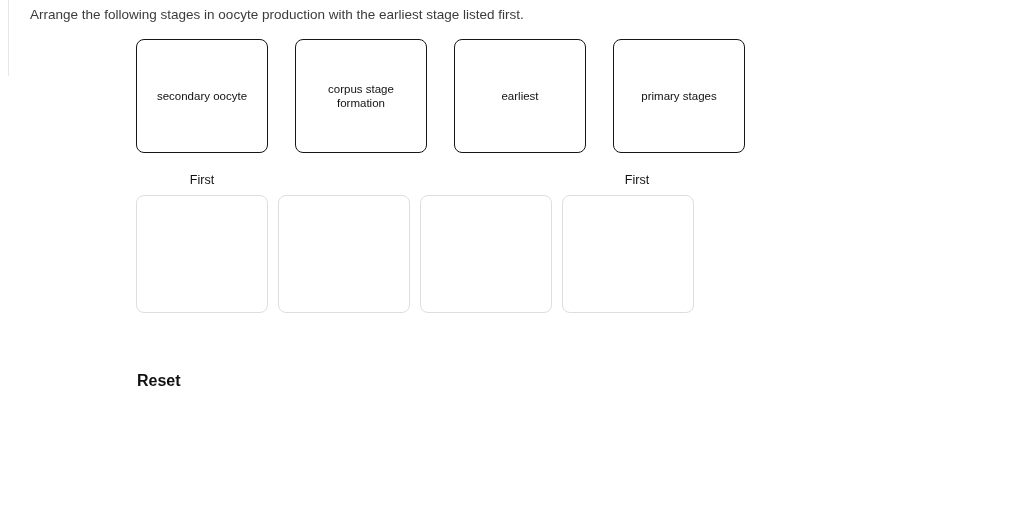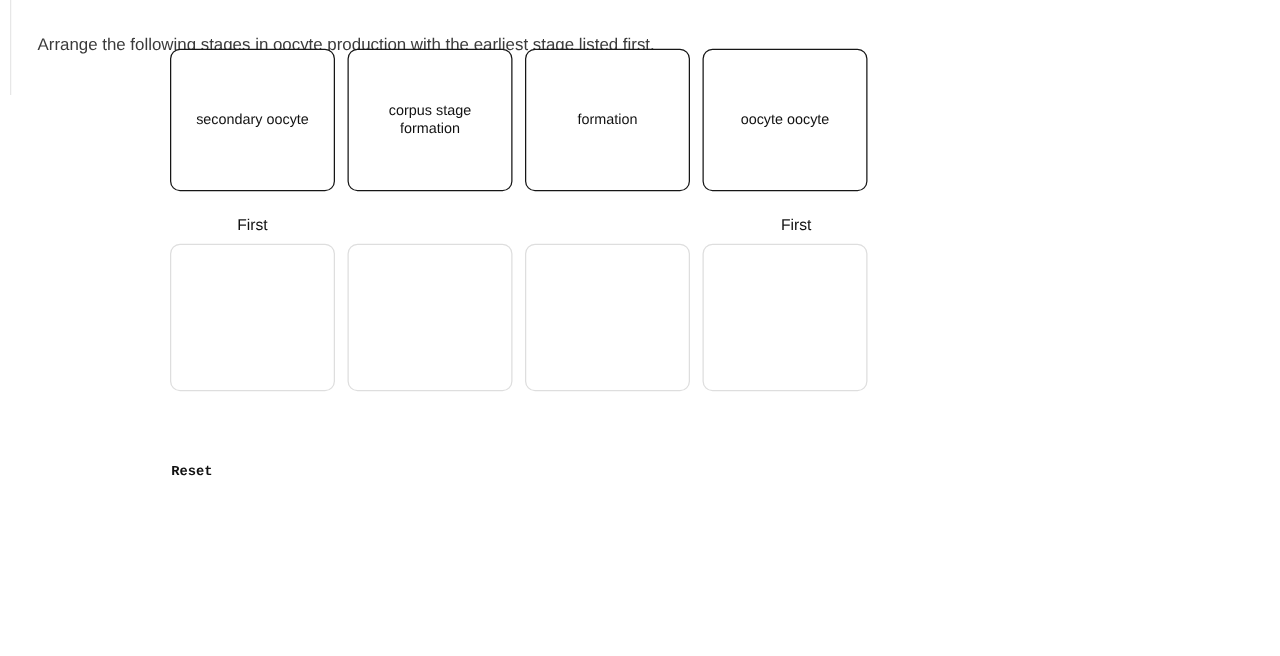--- a/index.html
+++ b/index.html
@@ -23,28 +23,27 @@
     height: 76px;
     background: #e7e7e7;
   }
   .question-text {
     position: absolute;
     left: 30px;
     top: 6px;
     font-size: 13.5px;
     line-height: 17px;
     color: #3b3b3b;
-    margin-top: 21px;
   }
   .cards-row {
     position: absolute;
     left: 136px;
     top: 39px;
     display: flex;
-    gap: 10px;
+    gap: 27px;
   }
   .stage-card {
     box-sizing: border-box;
     width: 132px;
     height: 114px;
     background: #ffffff;
     border: 1.5px solid #161616;
     border-radius: 8px;
     display: flex;
     align-items: center;
@@ -78,51 +77,51 @@
     width: 132px;
     height: 118px;
     background: #ffffff;
     border: 1px solid #dedede;
     border-radius: 8px;
   }
   .reset-button {
     position: absolute;
     left: 137px;
     top: 372px;
-    font-size: 11px;
+    font-size: 16px;
     font-weight: bold;
     color: #111111;
     background: none;
     border: none;
     padding: 0;
-    font-family: Liberation Mono, monospace;
+    font-family: Liberation Sans, sans-serif;
     cursor: pointer;
   }
 </style>
 </head>
 <body>
 
 <div class="screen">
 
   <div class="left-divider"></div>
 
   <div class="question-text">Arrange the following stages in oocyte production with the earliest stage listed first.</div>
 
   <div class="cards-row">
     <div class="stage-card">
       <span>secondary oocyte</span>
     </div>
     <div class="stage-card">
       <span>corpus stage formation</span>
     </div>
     <div class="stage-card">
-      <span>formation</span>
+      <span>earliest</span>
     </div>
     <div class="stage-card">
-      <span>oocyte oocyte</span>
+      <span>primary stages</span>
     </div>
   </div>
 
   <div class="order-label first">First</div>
 
   <div class="order-label last">First</div>
 
   <div class="dropzones-row">
     <div class="drop-zone"></div>
     <div class="drop-zone"></div>

